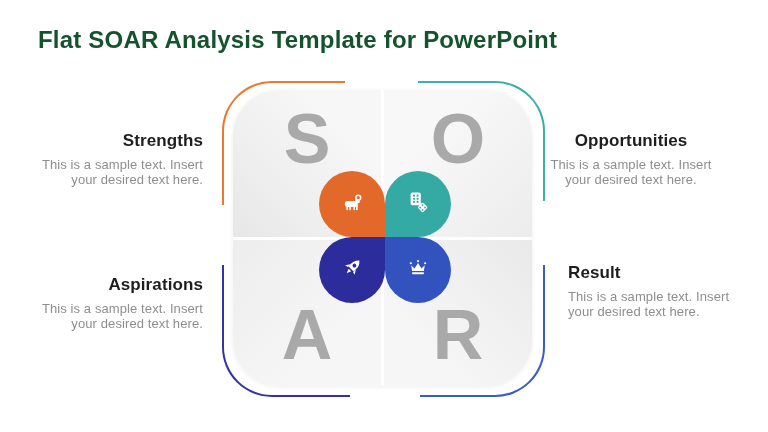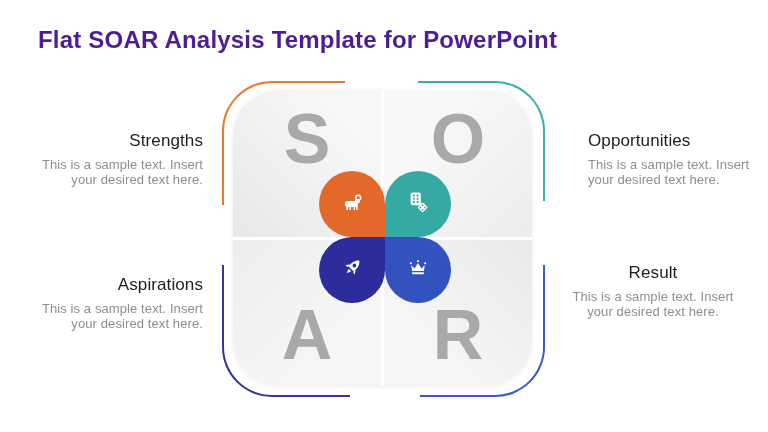--- a/index.html
+++ b/index.html
@@ -1,33 +1,33 @@
 <!DOCTYPE html>
 <html><head>
 <meta charset="utf-8">
 <style>
   html,body{margin:0;padding:0;background:#ffffff;}
   body{font-family:"Liberation Sans", sans-serif; width:768px; height:432px; position:relative; overflow:hidden;}
   .stage{position:absolute; inset:0; width:768px; height:432px; background:#ffffff;}
 
   .slide-title{
     position:absolute; left:38px; top:26px;
-    font-size:24px; font-weight:600; color:#4c1d95; letter-spacing:0.2px;
+    font-size:24px; font-weight:600; color:#14532d; letter-spacing:0.2px;
   }
 
   
   .label-block{position:absolute; width:170px;}
-  .label-block .head{font-size:17px; font-weight:400; color:#1e1e1e; margin:0 0 7px 0; letter-spacing:0.1px;}
+  .label-block .head{font-size:17px; font-weight:700; color:#1e1e1e; margin:0 0 7px 0; letter-spacing:0.1px;}
   .label-block .body-line{font-size:13px; color:#8e8e8e; line-height:14.5px; letter-spacing:0.1px;}
   .align-right{text-align:right;}
   .align-left{text-align:left;}
   #blk-strengths{left:33px; top:131px;}
   #blk-aspirations{left:33px; top:263px;margin-top:12px;}
-  #blk-opportunities{left:588px; top:131px;}
-  #blk-result{left:568px; top:263px;text-align:center;}
+  #blk-opportunities{left:546px; top:131px;text-align:center;}
+  #blk-result{left:568px; top:263px;}
 
   
   .graphic{position:absolute; left:222px; top:81px; width:323px; height:316px;}
 
   
   .bracket{position:absolute; box-sizing:border-box;}
   .bracket.tl{left:0; top:0; width:123px; height:124px;
     border-top:2px solid #E87A2E; border-left:2px solid #E87A2E; border-top-left-radius:50px;}
   .bracket.tr{right:0; top:0; width:127px; height:120px;
     border-top:2px solid #3BAFAA; border-right:2px solid #3BAFAA; border-top-right-radius:50px;}

